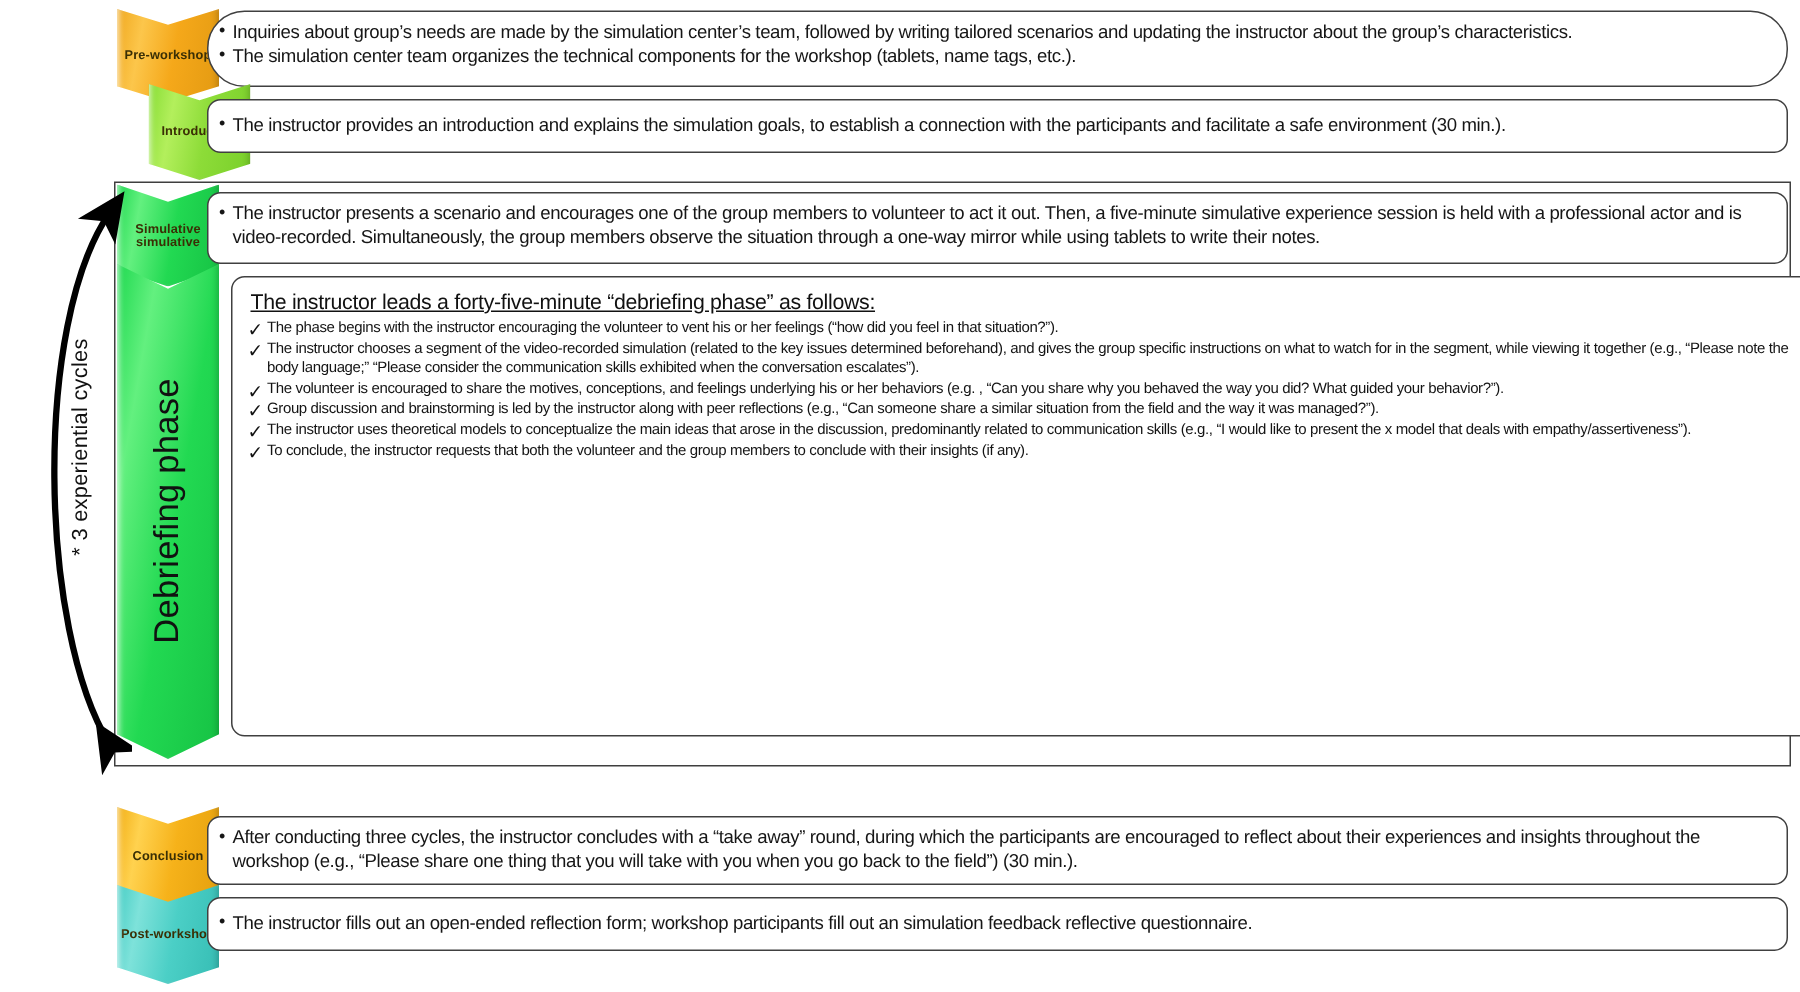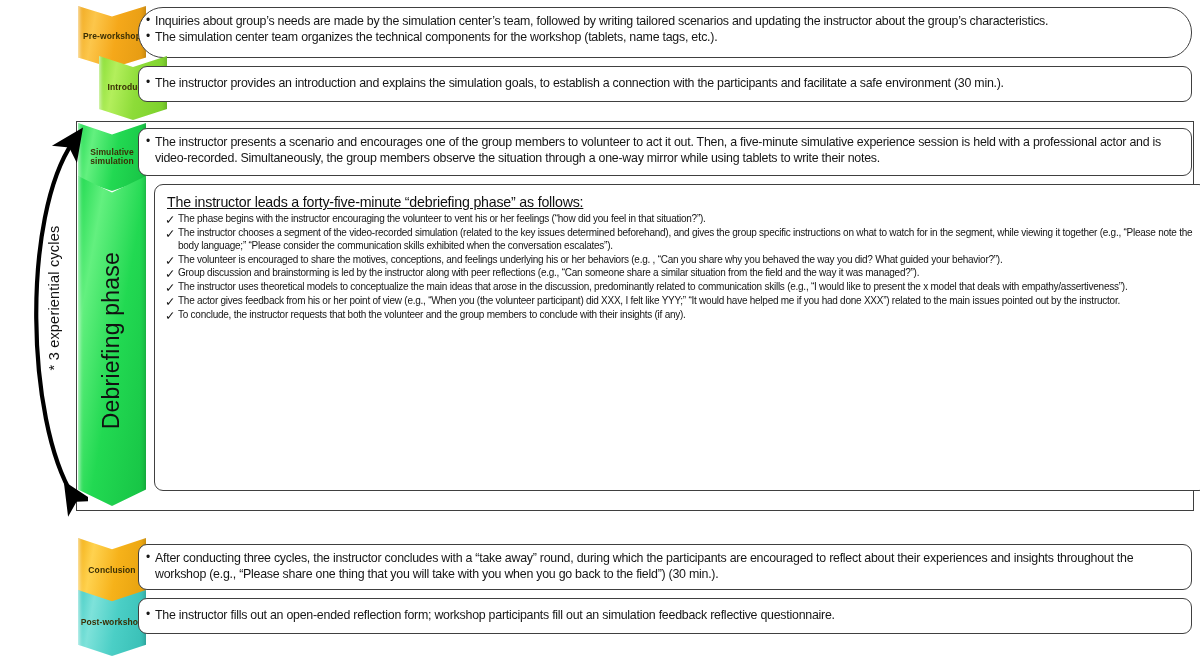--- a/index.html
+++ b/index.html
@@ -167,21 +167,21 @@
 
   <div class="tbox" style="left:138px;top:66px;width:1054px;height:36px;padding-top:8px;">
     <ul class="bul">
       <li>The instructor provides an introduction and explains the simulation goals, to establish a connection with the participants and facilitate a safe environment (30 min.).</li>
     </ul>
   </div>
 
   <div class="group-frame" style="left:76px;top:121px;width:1118px;height:390px;"></div>
 
   <div class="chevron green" style="top:123px;height:68px;">
-    <span class="cv-label">Simulative simulation</span>
+    <span class="cv-label">Simulative simulative</span>
     <span class="shadow-edge"></span>
   </div>
 
   <div class="tbox" style="left:138px;top:128px;width:1054px;height:48px;">
     <ul class="bul">
       <li>The instructor presents a scenario and encourages one of the group members to volunteer to act it out. Then, a five-minute simulative experience session is held with a professional actor and is video-recorded. Simultaneously, the group members observe the situation through a one-way mirror while using tablets to write their notes.</li>
     </ul>
   </div>
 
   <div class="chevron green tall" style="top:176px;height:330px;">
@@ -190,21 +190,20 @@
   </div>
 
   <div class="tbox" style="left:154px;top:184px;width:1054px;height:307px;padding:9px 10px 6px 10px;">
     <div class="db-head">The instructor leads a forty-five-minute “debriefing phase” as follows:</div>
     <ul class="chk">
       <li>The phase begins with the instructor encouraging the volunteer to vent his or her feelings (“how did you feel in that situation?”).</li>
       <li>The instructor chooses a segment of the video-recorded  simulation (related to the key issues determined  beforehand), and gives the group specific instructions  on what to watch for in the segment, while viewing it together (e.g., “Please note the body language;”  “Please consider the communication skills exhibited when the conversation escalates”).</li>
       <li>The volunteer is encouraged to share the motives, conceptions, and feelings underlying his or her behaviors (e.g. , “Can you share why you behaved the way you did? What guided your behavior?”).</li>
       <li>Group discussion and brainstorming is led by the instructor along with peer reflections (e.g., “Can someone share a similar situation from the field and the way it was managed?”).</li>
       <li>The instructor uses theoretical models to conceptualize the main ideas that arose in the discussion, predominantly related to communication skills (e.g., “I would like to present  the x model that deals with empathy/assertiveness”).</li>
-      <li>The actor gives feedback from his or her point of view (e.g., “When you (the volunteer participant) did XXX, I felt like YYY;”  “It would have helped  me if you had done XXX”) related to the main issues pointed out by the instructor.</li>
       <li>To conclude, the instructor requests that both the volunteer and the group members to conclude with their insights (if any).</li>
     </ul>
   </div>
 
   <div id="cycles">
     <svg width="72" height="400" viewBox="0 0 72 400">
       <defs>
         <marker id="ahead" markerWidth="9" markerHeight="9" refX="4.2" refY="4.2" orient="auto">
           <path d="M0.6,0.6 L8.4,4.2 L0.6,7.8 L2.6,4.2 Z" fill="#000"></path>
         </marker>

